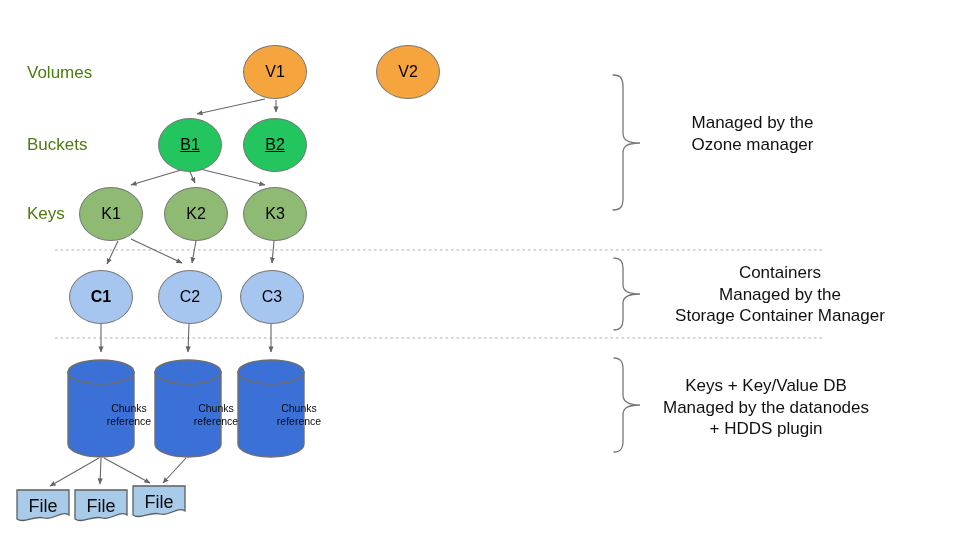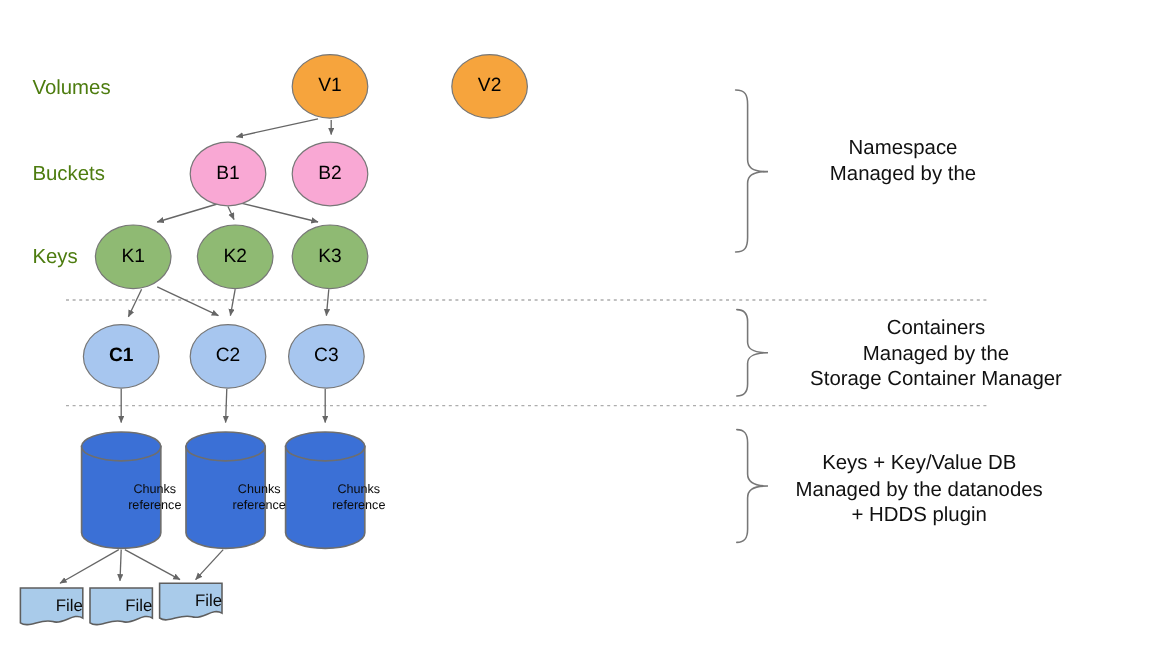--- a/index.html
+++ b/index.html
@@ -9,28 +9,28 @@
   }
   .rowlabel{
     position:absolute;font-size:17px;color:#4d7c0f;white-space:nowrap;
   }
   .node{
     position:absolute;width:64px;height:54px;border-radius:50%;
     border:1.6px solid #777;display:flex;align-items:center;justify-content:center;
     font-size:16px;color:#000;box-sizing:border-box;
   }
   .node.orange{background:#F6A43D;}
-  .node.yellow{background:#f9a8d4;}
+  .node.yellow{background:#22c55e;text-decoration:underline;}
   .node.green{background:#8FBA73;}
   .node.lblue{background:#A7C6EF;}
   .cyl-label{
     position:absolute;width:62px;text-align:center;font-size:10.5px;line-height:13px;color:#0b0b0b;padding-left:28px;
   }
   .file-label{
-    position:absolute;width:52px;text-align:right;font-size:14px;color:#0b0b0b;
+    position:absolute;width:52px;text-align:center;font-size:18px;color:#0b0b0b;
   }
   .annotation{
     position:absolute;text-align:center;font-size:17px;line-height:21.5px;color:#111;
   }
   svg.layer{position:absolute;left:0;top:0;}
 </style>
 </head>
 <body>
 
 <div class="canvas">
@@ -114,22 +114,22 @@
 
   <div class="cyl-label" style="left:70px;top:402px;">Chunks reference</div>
   <div class="cyl-label" style="left:157px;top:402px;">Chunks reference</div>
   <div class="cyl-label" style="left:240px;top:402px;">Chunks reference</div>
 
   <div class="file-label" style="left:17px;top:496px;">File</div>
   <div class="file-label" style="left:75px;top:496px;">File</div>
   <div class="file-label" style="left:133px;top:492px;">File</div>
 
   <div class="annotation" style="left:630px;top:112px;width:245px;">
-    <div>Namespace</div>
     <div>Managed by the</div>
+    <div>Ozone manager</div>
   </div>
   <div class="annotation" style="left:640px;top:262px;width:280px;">
     <div>Containers</div>
     <div>Managed by the</div>
     <div>Storage Container Manager</div>
   </div>
   <div class="annotation" style="left:641px;top:375px;width:250px;">
     <div>Keys + Key/Value DB</div>
     <div>Managed by the datanodes</div>
     <div>+ HDDS plugin</div>

